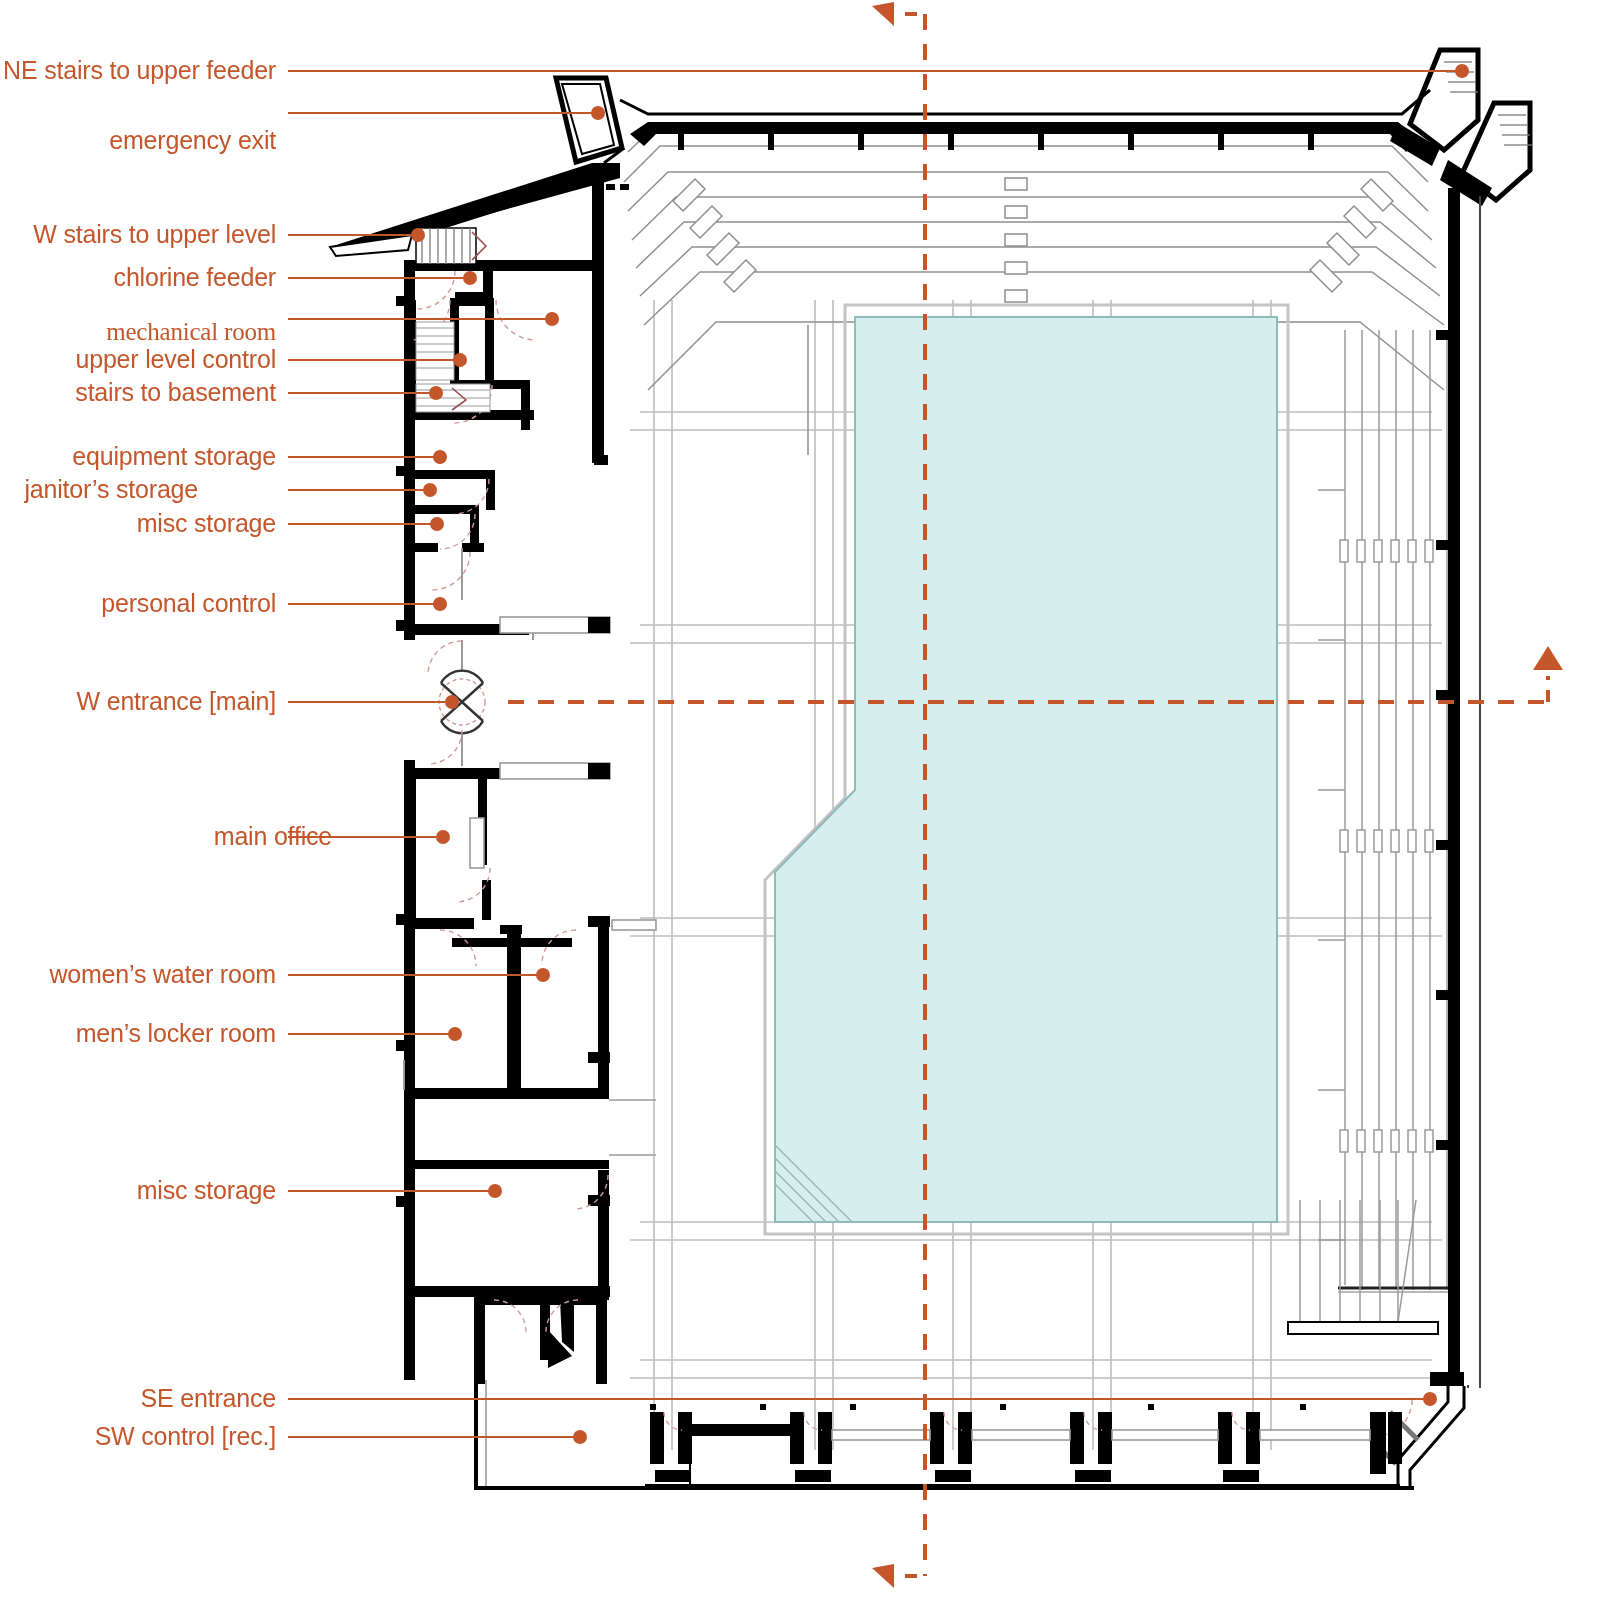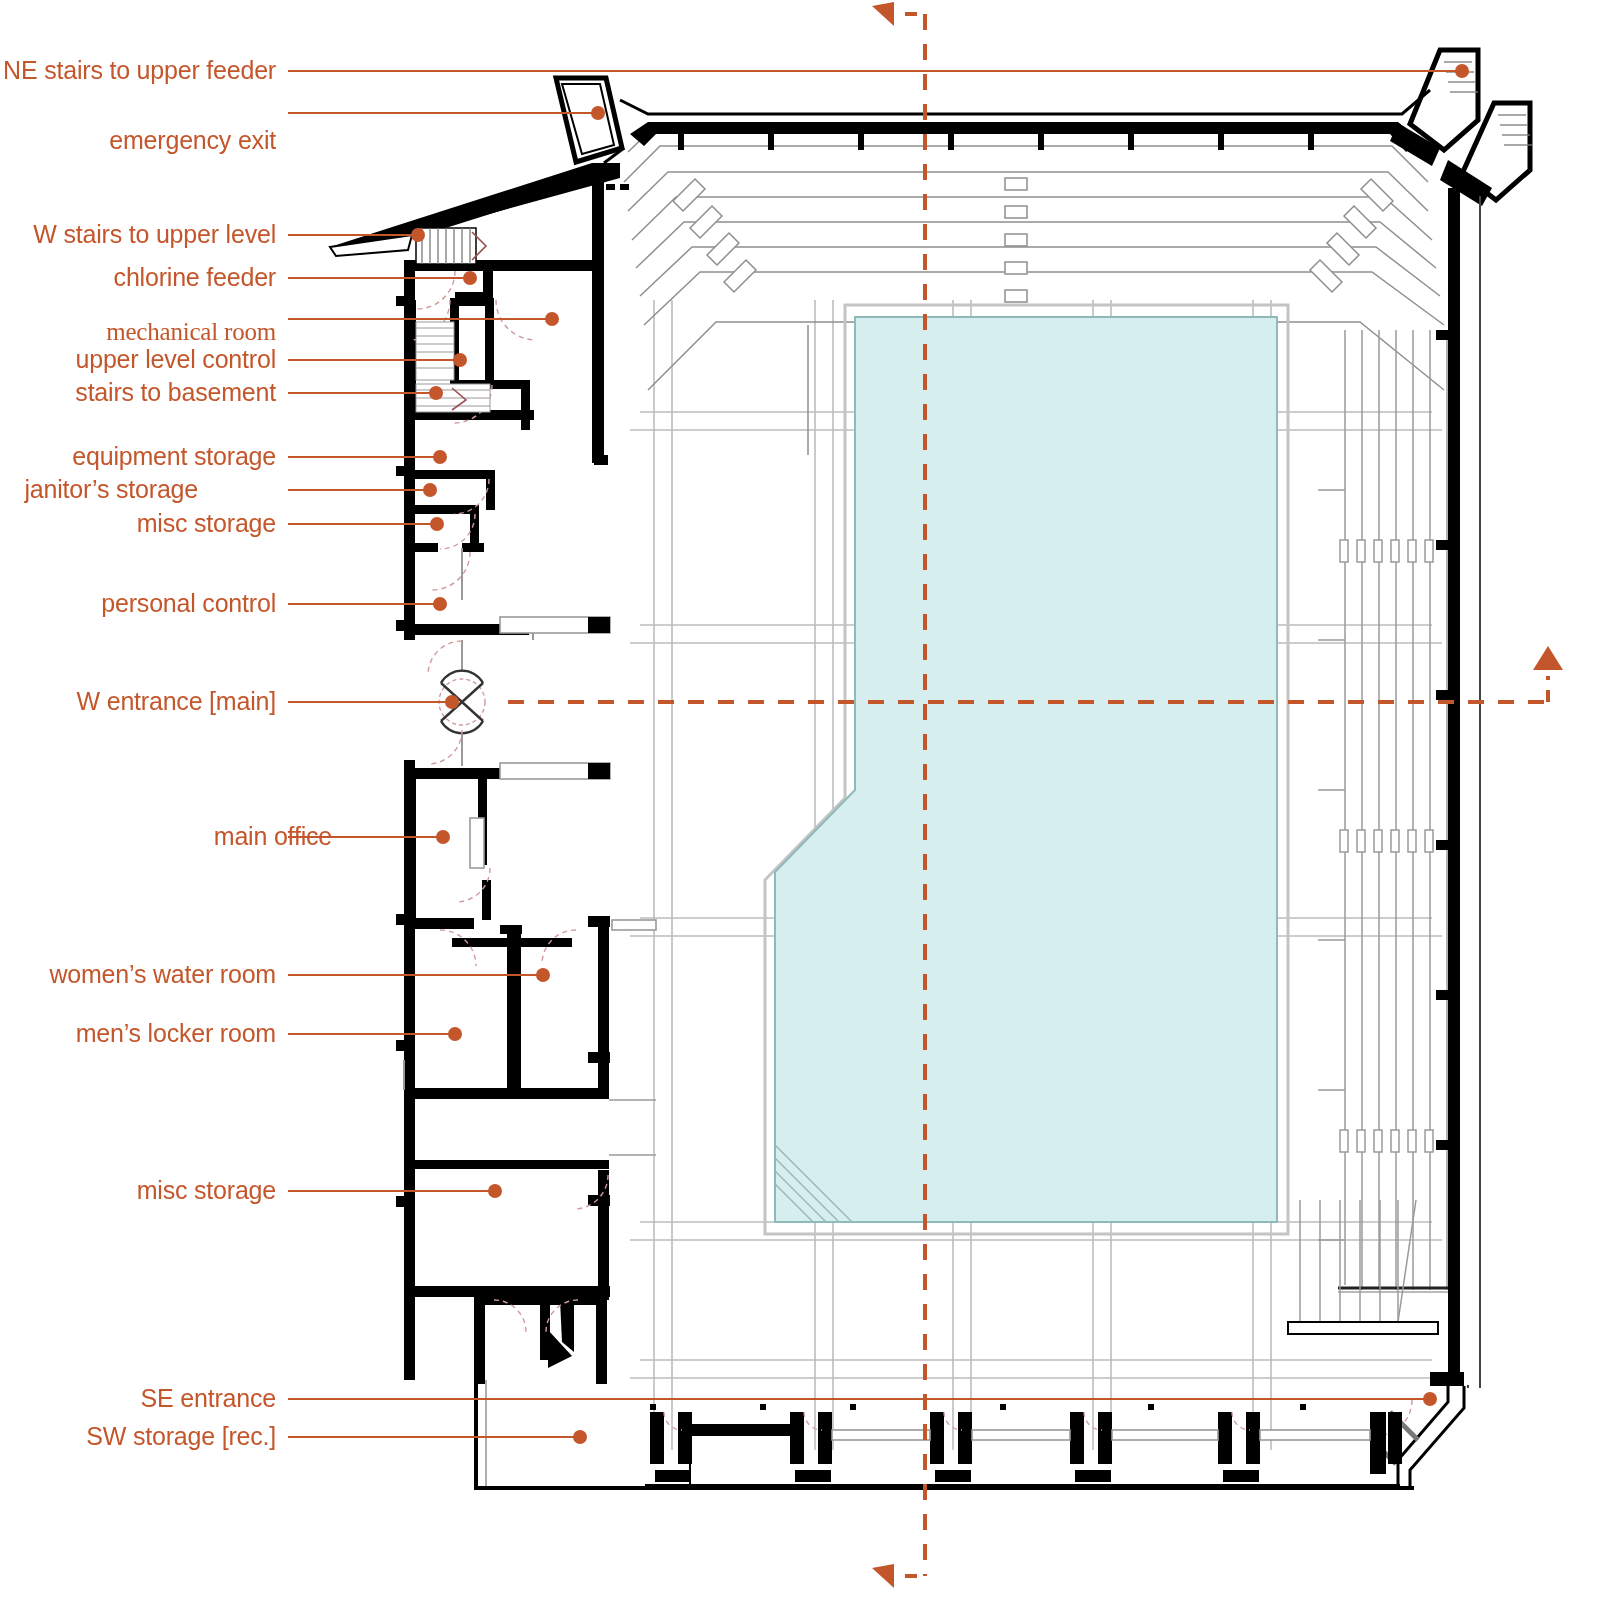--- a/index.html
+++ b/index.html
@@ -504,16 +504,16 @@
       <div class="callout-label" style="right: 1324px; top: 444px;">equipment storage</div>
       <div class="callout-label" style="right: 1402px; top: 477px; text-align: right;">janitor’s storage</div>
       <div class="callout-label" style="right: 1324px; top: 511px;">misc storage</div>
       <div class="callout-label" style="right: 1324px; top: 591px;">personal control</div>
       <div class="callout-label" style="right: 1324px; top: 689px;">W entrance [main]</div>
       <div class="callout-label" style="right: 1268px; top: 824px;">main office</div>
       <div class="callout-label" style="right: 1324px; top: 962px;">women’s water room</div>
       <div class="callout-label" style="right: 1324px; top: 1021px;">men’s locker room</div>
       <div class="callout-label" style="right: 1324px; top: 1178px;">misc storage</div>
       <div class="callout-label" style="right: 1324px; top: 1386px;">SE entrance</div>
-      <div class="callout-label" style="right: 1324px; top: 1424px;">SW storage [rec.]</div>
+      <div class="callout-label" style="right: 1324px; top: 1424px;">SW control [rec.]</div>
     </div>
 
 </div>
 
 </body></html>

